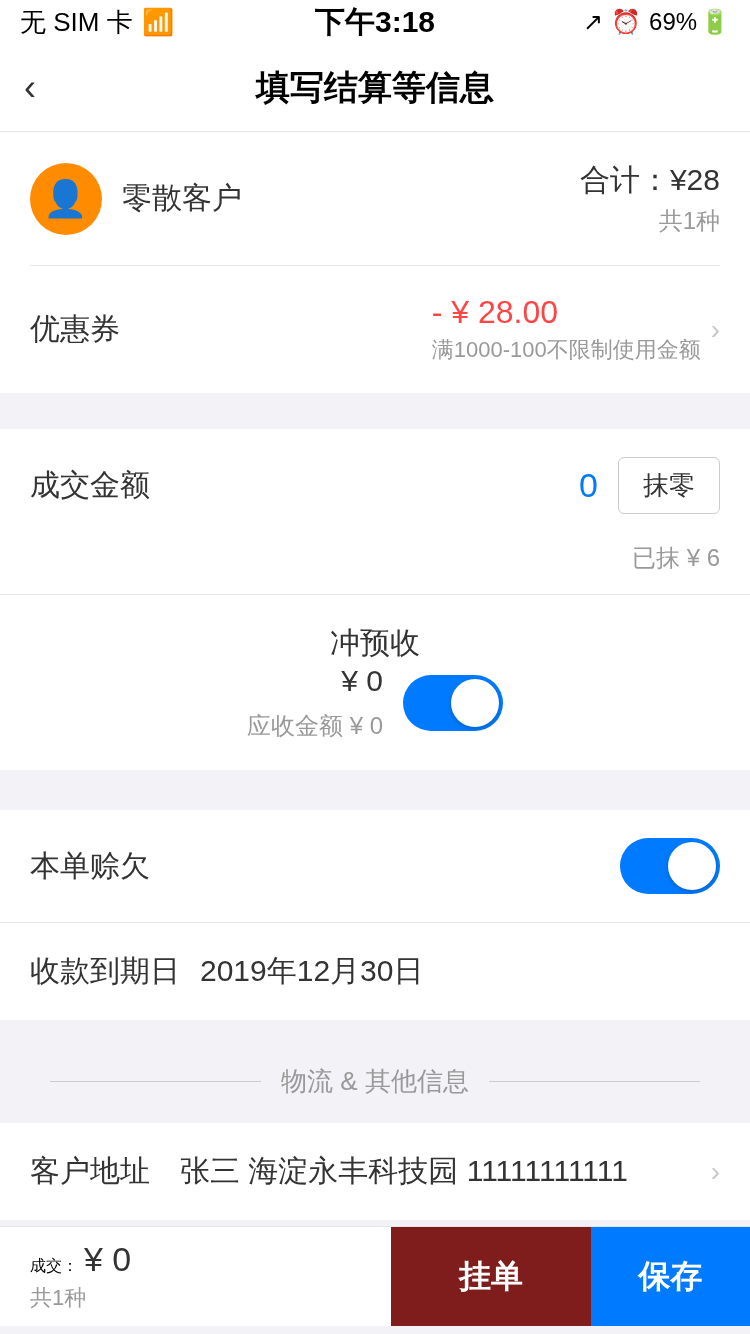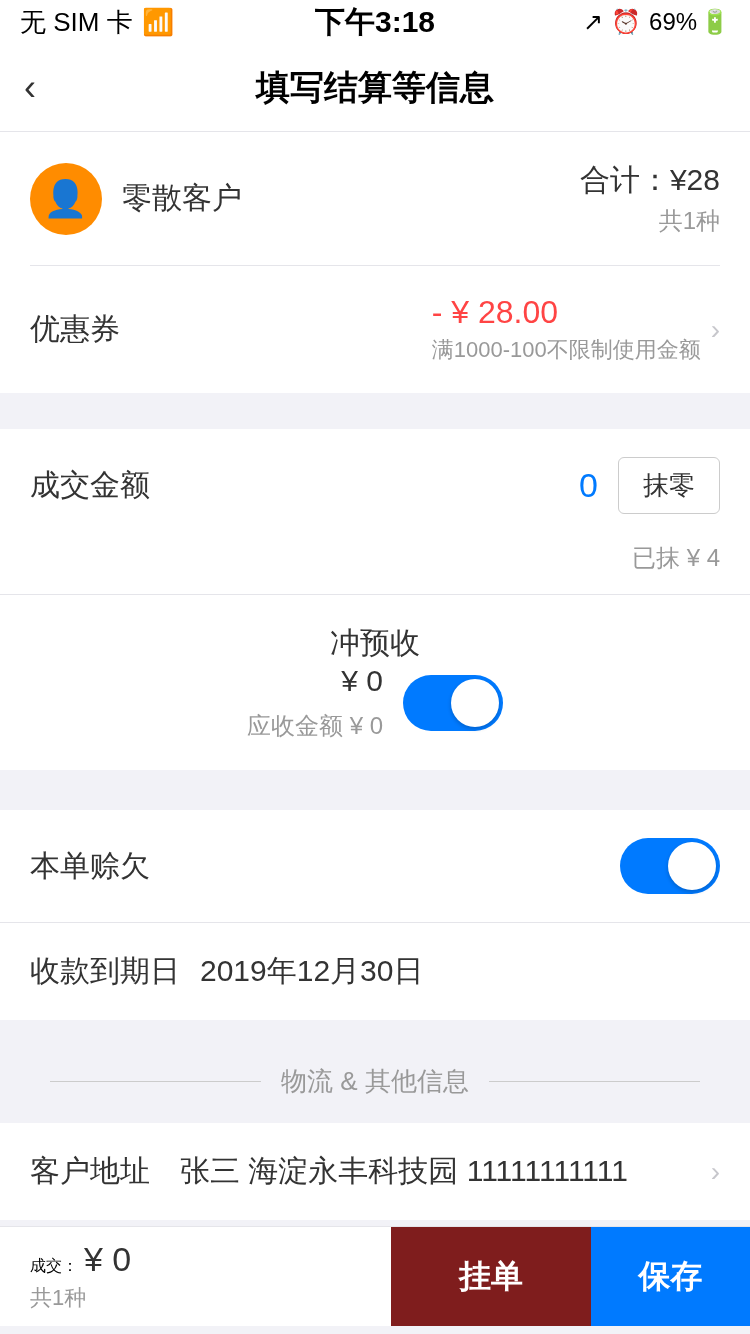--- a/index.html
+++ b/index.html
@@ -464,21 +464,21 @@
   <div class="section-gap"></div>
 
   <div class="transaction-section card">
     <div class="transaction-row">
       <span class="row-label">成交金额</span>
       <div class="transaction-right">
         <span class="transaction-value">0</span>
         <button class="round-button">抹零</button>
       </div>
     </div>
-    <div class="already-rounded">已抹  ¥ 4</div>
+    <div class="already-rounded">已抹  ¥ 6</div>
 
     <div class="advance-row">
       <span class="row-label">冲预收</span>
       <div class="advance-right">
         <div class="advance-value-block">
           <div class="advance-amount">¥ 0</div>
           <div class="advance-sub">应收金额 ¥ 0</div>
         </div>
         <div class="toggle">
           <div class="toggle-knob"></div>

